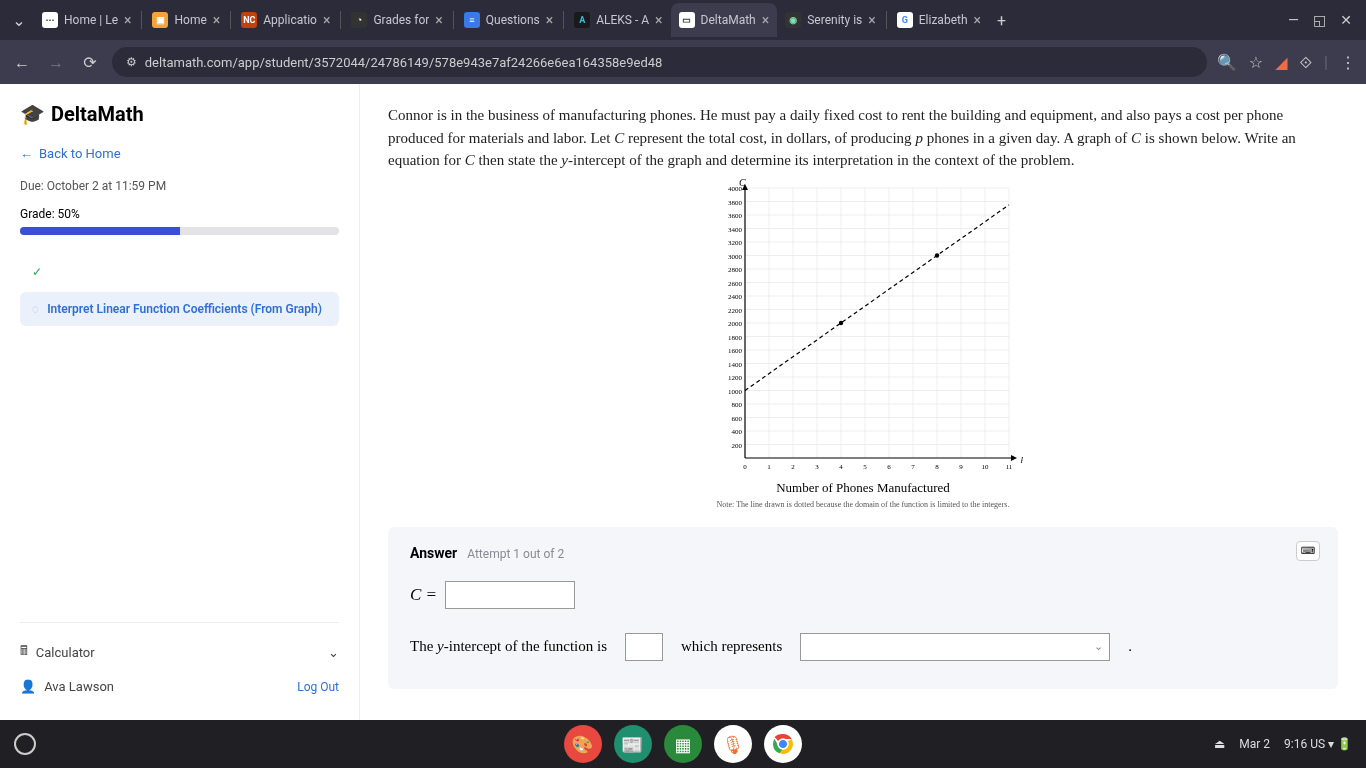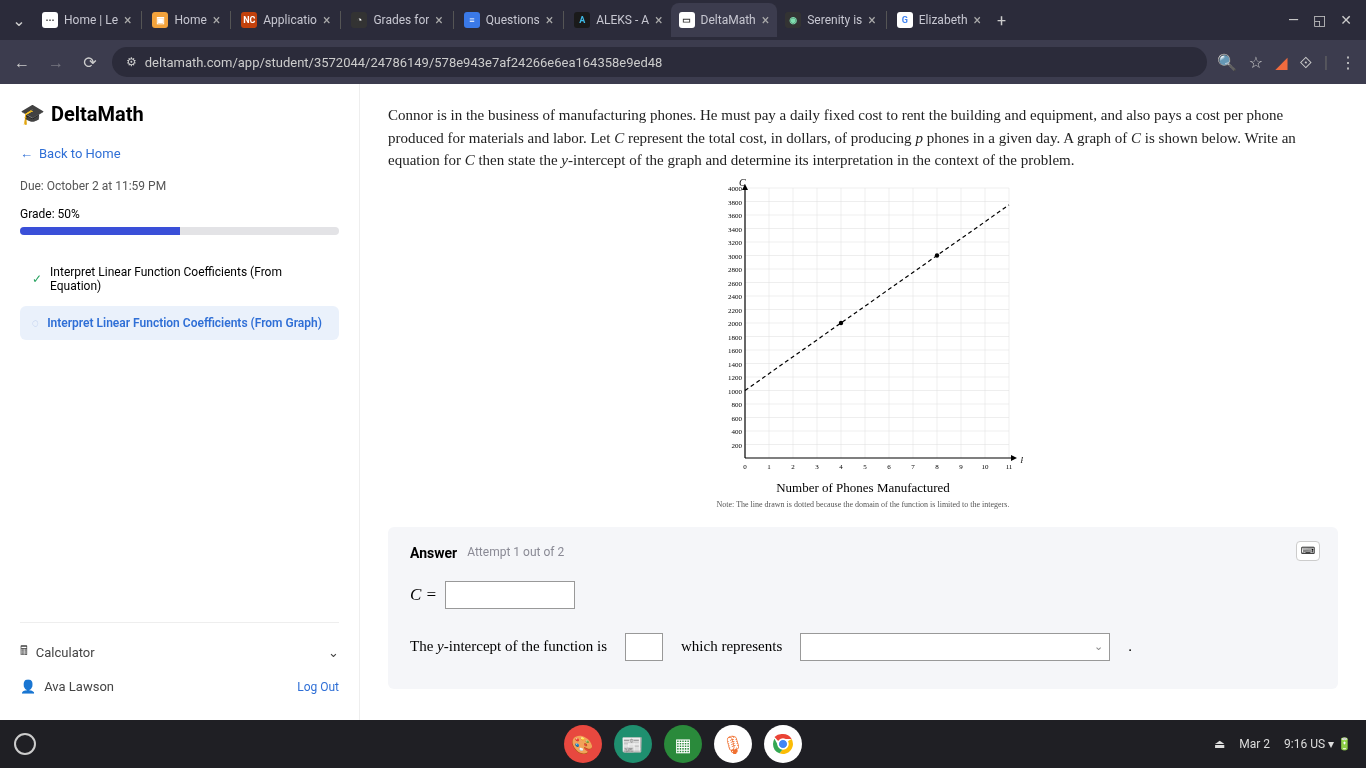--- a/index.html
+++ b/index.html
@@ -43,21 +43,21 @@
 .logout { color:#2f6fd6; font-size:12px; }
 
 
 .main { flex:1; padding: 20px 28px 0 28px; overflow:hidden; position:relative; }
 .problem-text { font-family: Georgia, serif; font-size:15px; color:#222; line-height:1.5; margin-bottom:6px; }
 .chart-wrap { display:flex; flex-direction:column; align-items:center; margin-top:4px; }
 .chart-caption { font-family: Georgia, serif; font-size:13px; font-weight:normal; margin-top:2px; }
 .chart-note { font-size:8px; color:#555; margin-top:4px; font-family: Georgia, serif; }
 
 .answer-box { background:#f5f6f9; border-radius:6px; margin-top:18px; padding:18px 22px 22px 22px; position:relative; }
-.ans-header { display:flex; align-items:flex-start; gap:10px; margin-bottom:20px;}
+.ans-header { display:flex; align-items:flex-end; gap:10px; margin-bottom:20px;}
 .ans-label { font-weight:bold; font-size:14px; }
 .attempt { color:#8a8a95; font-size:12px; }
 .kbd-icon { position:absolute; right:18px; top:14px; width:24px; height:20px; border:1px solid #ccc; border-radius:4px; background:#fff; display:flex; align-items:center; justify-content:center; font-size:10px; }
 .eqline { font-family: Georgia, serif; font-style:italic; font-size:17px; display:flex; align-items:center; gap:8px; margin-bottom:24px; }
 .eq-input { width:130px; height:28px; border:1px solid #999; background:#fff; }
 .sentence { font-family: Georgia, serif; font-size:15px; display:flex; align-items:center; gap:18px; flex-wrap:wrap; }
 .small-input { width:38px; height:28px; border:1px solid #999; background:#fff; }
 .select-like { min-width:310px; height:28px; border:1px solid #999; background:#fff; display:flex; align-items:center; justify-content:flex-end; padding:0 6px; color:#888; font-size:11px;}
 .cutoff { height:6px; overflow:hidden; }
 
@@ -164,21 +164,20 @@
       <span>Back to Home</span>
     </div>
     <div class="asn-due">Due: October 2 at 11:59 PM</div>
     <div class="grade-row">Grade: 50%</div>
     <div class="progress-bg">
         <div class="progress-fg" style="width:50%"></div>
       </div>
 
     <div class="topic done">
       <span class="check">✓</span>
-      <span>Interpret Linear Function Coefficients (From Equation)</span>
     </div>
     <div class="topic active">
       <span style="color:#9fb7e6">◌</span>
       <span>Interpret Linear Function Coefficients (From Graph)</span>
     </div>
 
     <div class="sidebar-bottom">
       <div class="sb-row">
         <div class="left">
             <span>🖩</span>

